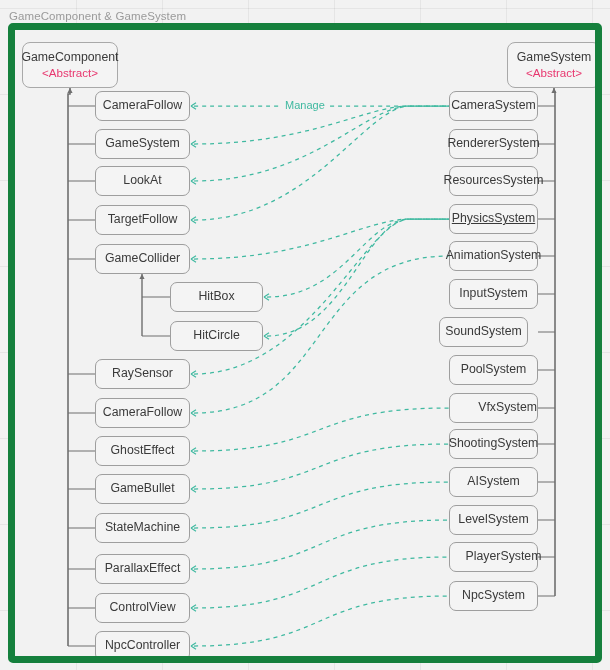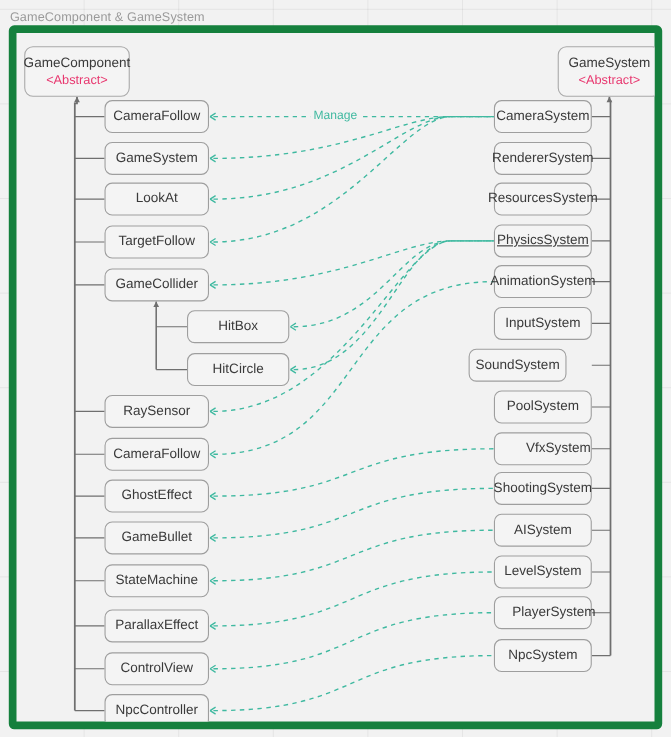--- a/index.html
+++ b/index.html
@@ -262,21 +262,21 @@
         </div>
         <div class="node" style="left: 434px; top: 174px; width: 89px; height: 30px; pointer-events: auto; text-decoration: underline;">
           <span class="node-label">PhysicsSystem</span>
         </div>
         <div class="node" style="left: 434px; top: 211px; width: 89px; height: 30px; pointer-events: auto;">
           <span class="node-label">AnimationSystem</span>
         </div>
         <div class="node" style="left: 434px; top: 249px; width: 89px; height: 30px; pointer-events: auto;">
           <span class="node-label">InputSystem</span>
         </div>
-        <div class="node" style="left: 411px; top: 287px; width: 89px; height: 30px; pointer-events: auto;">
+        <div class="node" style="left: 424px; top: 287px; width: 89px; height: 30px; pointer-events: auto;">
           <span class="node-label">SoundSystem</span>
         </div>
         <div class="node" style="left: 434px; top: 325px; width: 89px; height: 30px; pointer-events: auto;">
           <span class="node-label">PoolSystem</span>
         </div>
         <div class="node" style="left: 434px; top: 363px; width: 89px; height: 30px; pointer-events: auto; align-items: flex-end;">
           <span class="node-label">VfxSystem</span>
         </div>
         <div class="node" style="left: 434px; top: 399px; width: 89px; height: 30px; pointer-events: auto;">
           <span class="node-label">ShootingSystem</span>

